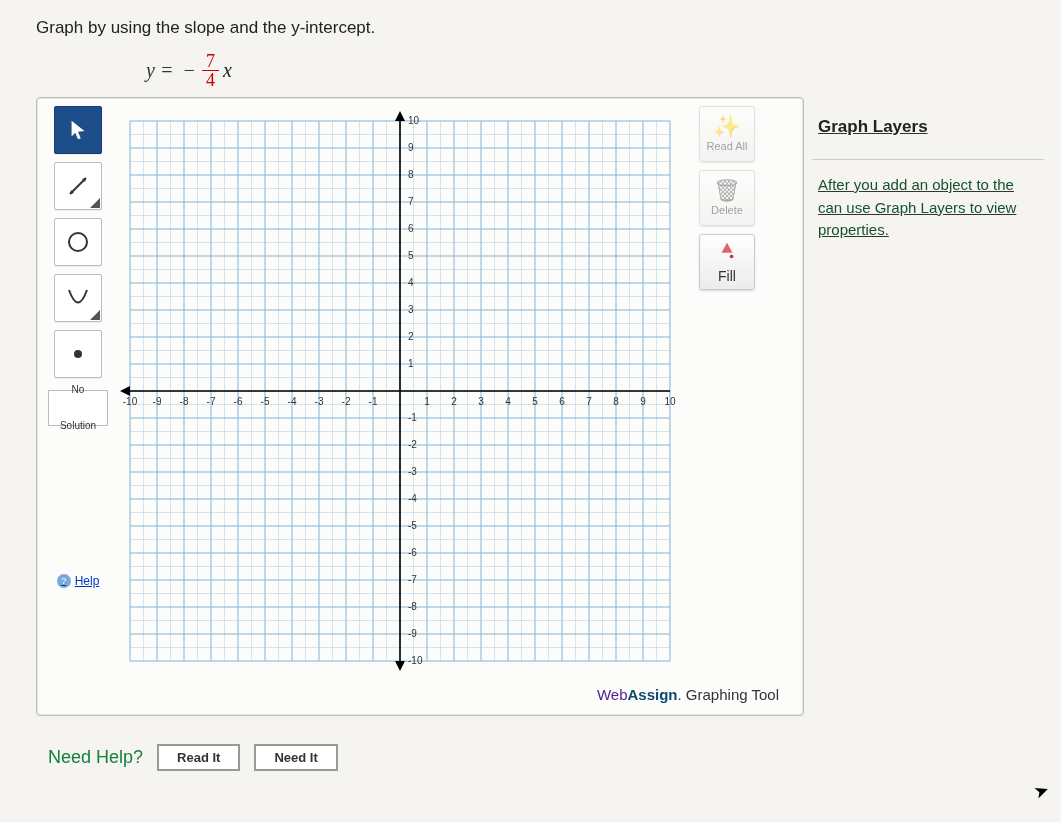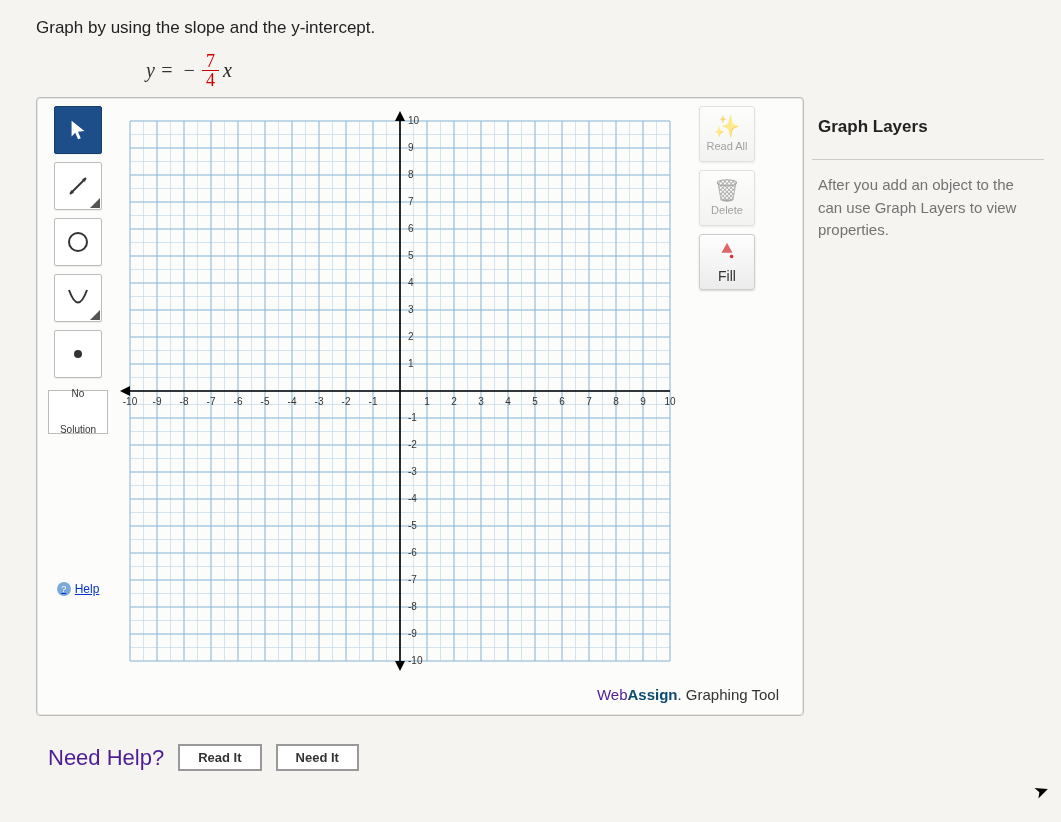--- a/index.html
+++ b/index.html
@@ -98,21 +98,21 @@
     right: 1px; bottom: 1px;
     width: 0; height: 0;
     border-style: solid;
     border-width: 0 0 10px 10px;
     border-color: transparent transparent #555 transparent;
     display: none;
   }
   .tool-btn.has-sub .corner { display: block; }
   .no-solution-btn {
     width: 60px;
-    height: 44px;
+    height: 36px;
     border: 1px solid #bcbcbc;
     background: #fff;
     font-size: 10px;
     color: #333;
     display: flex;
     flex-direction: column;
     align-items: center;
     justify-content: center;
     line-height: 1.2;
     margin-top: 4px;
@@ -177,43 +177,44 @@
     color: #333;
     padding: 10px 18px 6px 0;
     font-family: Arial, sans-serif;
   }
   .footer-brand .wa1 { color: #4c1d95; font-weight:400;}
   .footer-brand .wa2 { color: #0c4a6e; font-weight:700;}
   .layers-panel {
     margin-left: 8px;
     width: 232px;
     padding-top: 10px;
+    text-decoration: underline;
   }
   .layers-title {
     font-size: 17px;
     font-weight: bold;
     color: #222;
     padding: 10px 0 22px 6px;
   }
   .layers-desc {
     border-top: 1px solid #ccc;
     padding: 14px 0 0 6px;
     font-size: 15px;
-    color: #737373;
+    color: #14532d;
     line-height: 1.5;
   }
   .need-help-row {
     margin: 28px 0 0 48px;
     display: flex;
     align-items: center;
     gap: 14px;
   }
   .need-help-label {
-    color: #4c1d95;
-    font-size: 22px;
+    color: #15803d;
+    font-size: 18px;
     font-weight: 500;
   }
   .hint-btn {
     border: 2px solid #999;
     background: #fff;
     color: #333;
     font-size: 13px;
     font-weight: 600;
     padding: 4px 18px;
     border-radius: 0;

